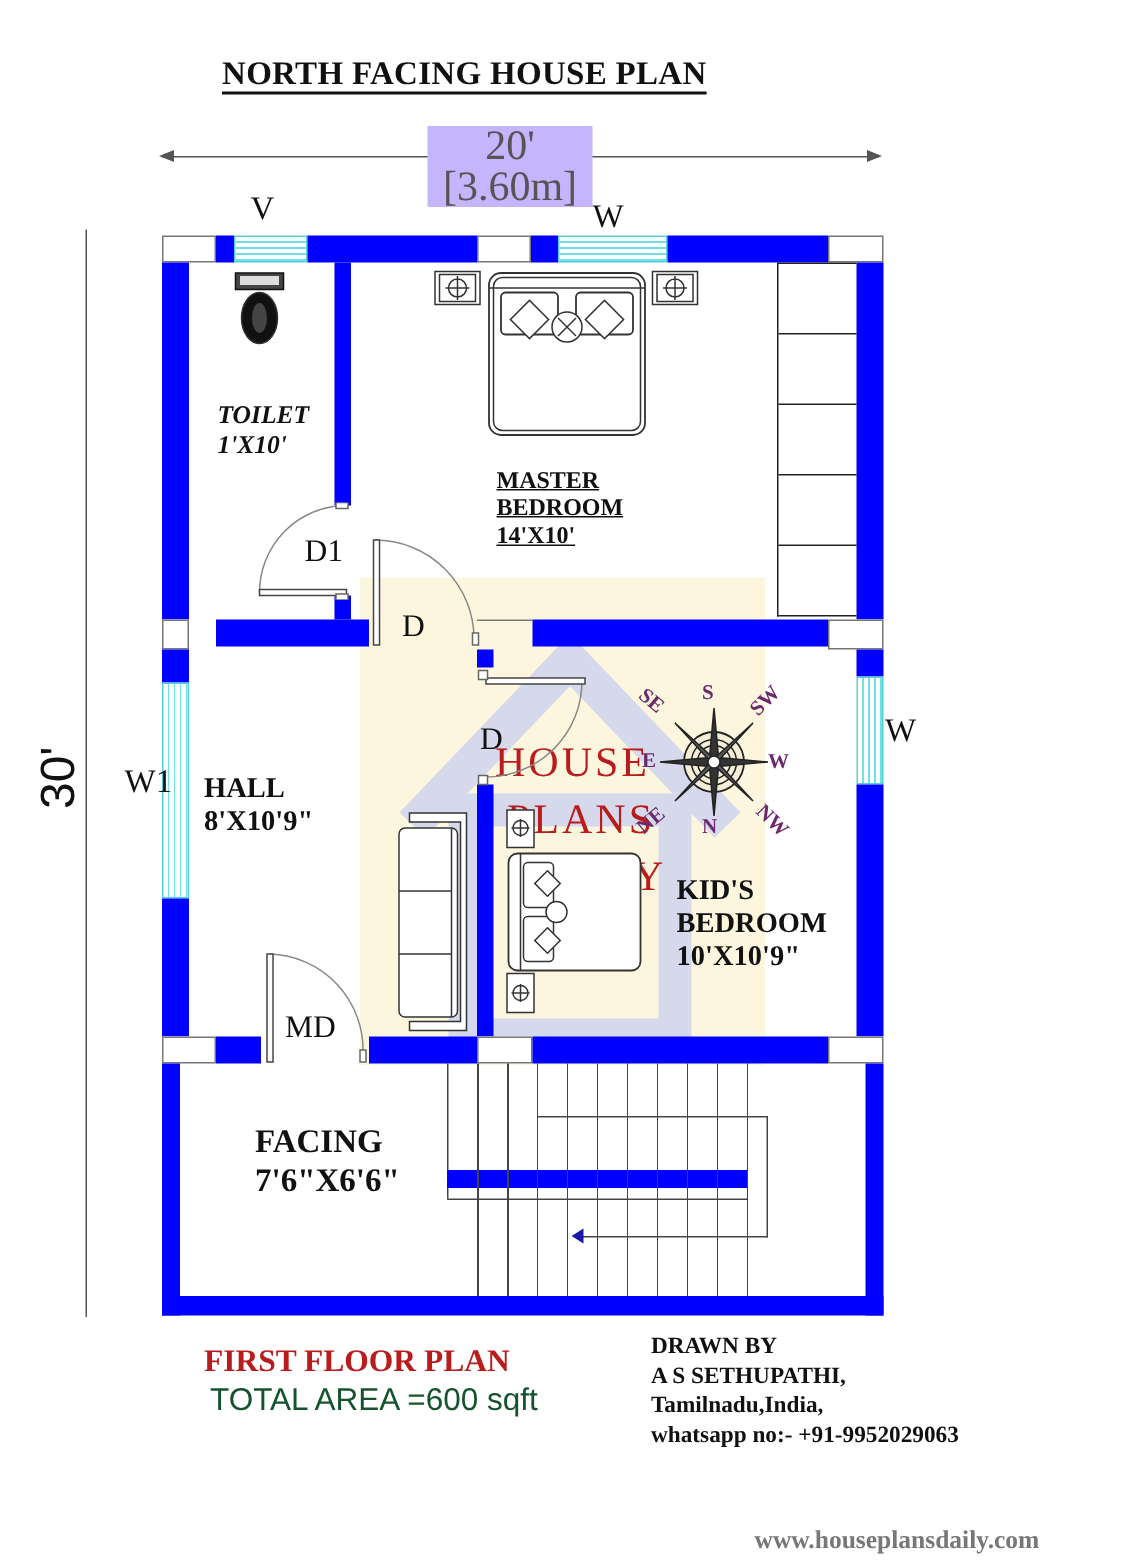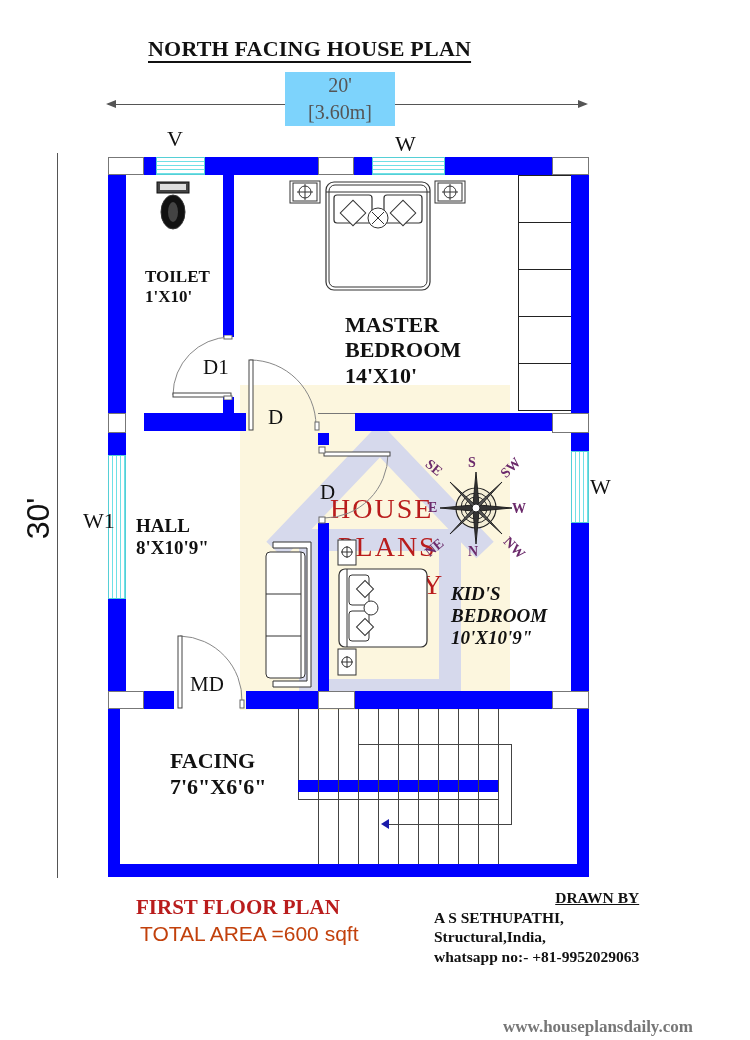--- a/index.html
+++ b/index.html
@@ -2,32 +2,32 @@
 <html><head>
 <meta charset="utf-8">
 <style>
   html,body{margin:0;padding:0;background:#ffffff;}
   body{width:750px;height:1040px;position:relative;overflow:hidden;font-family:"DejaVu Serif", serif;}
   .abs{position:absolute;}
   .title{left:148px;top:36px;font-family:"Liberation Serif", serif;font-weight:bold;font-size:22px;color:#111;text-decoration:underline;text-underline-offset:5px;letter-spacing:0.2px;}
   .dim-h-line{left:108px;top:104px;width:478px;height:1px;background:#555;}
   .arrow-l{left:106px;top:100px;width:0;height:0;border-top:4px solid transparent;border-bottom:4px solid transparent;border-right:10px solid #555;}
   .arrow-r{left:578px;top:100px;width:0;height:0;border-top:4px solid transparent;border-bottom:4px solid transparent;border-left:10px solid #555;}
-  .dim-h-label{left:285px;top:72px;width:110px;text-align:center;font-family:"Liberation Serif", serif;font-size:20px;color:#555;background:#7dd3fc;line-height:27px;}
+  .dim-h-label{left:285px;top:84px;width:110px;text-align:center;font-family:"Liberation Serif", serif;font-size:28px;color:#555;background:#c4b5fd;line-height:27px;}
   .dim-v-line{left:57px;top:153px;width:1px;height:725px;background:#555;}
   .dim-v-label{left:18px;top:500px;font-family:"Liberation Sans", sans-serif;font-size:32px;color:#111;transform:rotate(-90deg);transform-origin:center;}
   .wall{background:#0000ff;}
   .wbox{background:#fff;border:1px solid #777;box-sizing:border-box;}
   .win-h{background:repeating-linear-gradient(to bottom,#fff 0 3px,#6fe0e6 3px 4px);border:1px solid #55cfd6;box-sizing:border-box;}
   .win-v{background:repeating-linear-gradient(to right,#fff 0 3px,#6fe0e6 3px 4px);border:1px solid #55cfd6;box-sizing:border-box;}
   .room-label{font-family:"Liberation Serif", serif;font-weight:bold;color:#111;line-height:1.15;}
   .lbl{font-family:"Liberation Serif", serif;color:#111;}
   .watermark{left:240px;top:385px;width:270px;height:325px;background:#fbf5d8;opacity:0.85;}
   .footer-title{font-family:"Liberation Serif", serif;font-weight:bold;font-size:21px;color:#b91c1c;}
-  .footer-area{font-family:"Liberation Sans", sans-serif;font-size:21px;color:#c2410c;}
+  .footer-area{font-family:"Liberation Sans", sans-serif;font-size:21px;color:#14532d;}
   .credit{font-family:"Liberation Serif", serif;font-weight:bold;font-size:15.5px;color:#111;line-height:19.5px;}
   .website{font-family:"Liberation Serif", serif;font-weight:bold;font-size:17px;color:#777;}
   .compass-text{font-family:"Liberation Serif", serif;font-weight:bold;font-size:14px;color:#6b2a6b;}
 </style>
 </head>
 <body>
 
 <div class="abs title">NORTH FACING HOUSE PLAN</div>
 
 <div class="abs dim-h-line"></div>
@@ -99,21 +99,21 @@
 <div class="abs wall" style="left:246px;top:691px;width:72px;height:18px;"></div>
 <div class="abs wbox" style="left:318px;top:691px;width:37px;height:18px;"></div>
 <div class="abs wall" style="left:355px;top:691px;width:197px;height:18px;"></div>
 
 <svg class="abs" style="left:155px;top:180px;" width="40" height="55">
   <rect x="2" y="2" width="32" height="11" fill="#444" stroke="#111"></rect>
   <rect x="5" y="4" width="26" height="6" fill="#ddd"></rect>
   <ellipse cx="18" cy="32" rx="12" ry="17" fill="#111" stroke="#333"></ellipse>
   <ellipse cx="18" cy="32" rx="5" ry="10" fill="#444"></ellipse>
 </svg>
-<div class="abs room-label" style="left:145px;top:267px;font-size:17px;">
+<div class="abs room-label" style="left:145px;top:267px;font-size:17px;font-style:italic;">
   <div>TOILET</div>
   <div>1'X10'</div>
 </div>
 
 <svg class="abs" style="left:172px;top:335px;" width="62" height="65">
   <path d="M1 60 A58 58 0 0 1 58 2" fill="none" stroke="#888" stroke-width="1"></path>
   <rect x="1" y="58" width="58" height="4" fill="#fff" stroke="#444" stroke-width="1"></rect>
   <rect x="52" y="0" width="8" height="4" fill="#fff" stroke="#666" stroke-width="1"></rect>
   <rect x="52" y="61" width="8" height="4" fill="#fff" stroke="#666" stroke-width="1"></rect>
 </svg>
@@ -145,21 +145,21 @@
   <circle cx="56" cy="38" r="10" fill="#fff" stroke="#333"></circle>
   <path d="M50 32 L62 44 M62 32 L50 44" stroke="#333"></path>
 </svg>
 
 <div class="abs" style="left:518px;top:175px;width:53px;height:236px;border:1px solid #222;border-right:none;box-sizing:border-box;">
   <div style="height:46px;border-bottom:1px solid #222;"></div>
   <div style="height:46px;border-bottom:1px solid #222;"></div>
   <div style="height:46px;border-bottom:1px solid #222;"></div>
   <div style="height:46px;border-bottom:1px solid #222;"></div>
 </div>
-<div class="abs room-label" style="left:345px;top:312px;font-size:22px;">
+<div class="abs room-label" style="left:331px;top:312px;font-size:16px;text-decoration:underline;">
   <div>MASTER</div>
   <div>BEDROOM</div>
   <div>14'X10'</div>
 </div>
 
 <svg class="abs" style="left:246px;top:358px;" width="75" height="75">
   <path d="M4 2 A66 66 0 0 1 70 68" fill="none" stroke="#888" stroke-width="1"></path>
   <rect x="3" y="2" width="4" height="70" fill="#fff" stroke="#444" stroke-width="1"></rect>
   <rect x="69" y="64" width="4" height="8" fill="#fff" stroke="#666" stroke-width="1"></rect>
 </svg>
@@ -229,21 +229,21 @@
 </svg>
 <div class="abs compass-text" style="left:468px;top:455px;">S</div>
 <div class="abs compass-text" style="left:425px;top:460px;transform:rotate(40deg);">SE</div>
 <div class="abs compass-text" style="left:500px;top:460px;transform:rotate(-45deg);">SW</div>
 <div class="abs compass-text" style="left:428px;top:500px;">E</div>
 <div class="abs compass-text" style="left:512px;top:501px;">W</div>
 <div class="abs compass-text" style="left:425px;top:540px;transform:rotate(-40deg);">NE</div>
 <div class="abs compass-text" style="left:468px;top:544px;">N</div>
 <div class="abs compass-text" style="left:502px;top:540px;transform:rotate(45deg);">NW</div>
 
-<div class="abs room-label" style="left:451px;top:583px;font-size:19px;font-style:italic;">
+<div class="abs room-label" style="left:451px;top:583px;font-size:19px;">
   <div>KID'S</div>
   <div>BEDROOM</div>
   <div>10'X10'9"</div>
 </div>
 
 <div class="abs" style="left:298px;top:709px;width:1px;height:90px;background:#444;"></div>
 <div class="abs" style="left:298px;top:799px;width:200px;height:1px;background:#444;"></div>
 <div class="abs wall" style="left:298px;top:780px;width:200px;height:12px;"></div>
 <div class="abs" style="left:318px;top:709px;width:181px;height:155px;
   background:repeating-linear-gradient(to right,#444 0 1px,transparent 1px 20px);"></div>
@@ -254,19 +254,19 @@
 
 <div class="abs room-label" style="left:170px;top:748px;font-size:22px;line-height:26px;">
   <div>FACING</div>
   <div>7'6"X6'6"</div>
 </div>
 
 <div class="abs footer-title" style="left:136px;top:895px;">FIRST FLOOR PLAN</div>
 <div class="abs footer-area" style="left:140px;top:922px;">TOTAL AREA =600 sqft</div>
 
 <div class="abs credit" style="left:434px;top:888px;">
-  <div style="text-decoration:underline;text-align:right;">DRAWN BY</div>
+  <div style="">DRAWN BY</div>
   <div>A S SETHUPATHI,</div>
-  <div>Structural,India,</div>
-  <div>whatsapp no:- +81-9952029063</div>
+  <div>Tamilnadu,India,</div>
+  <div>whatsapp no:- +91-9952029063</div>
 </div>
 
 <div class="abs website" style="left:503px;top:1017px;">www.houseplansdaily.com</div>
 
 </body></html>

